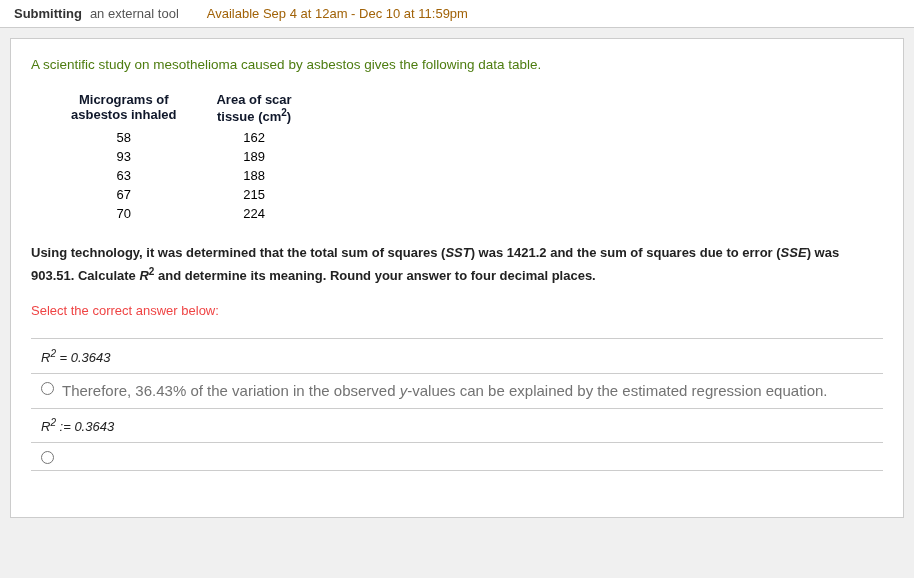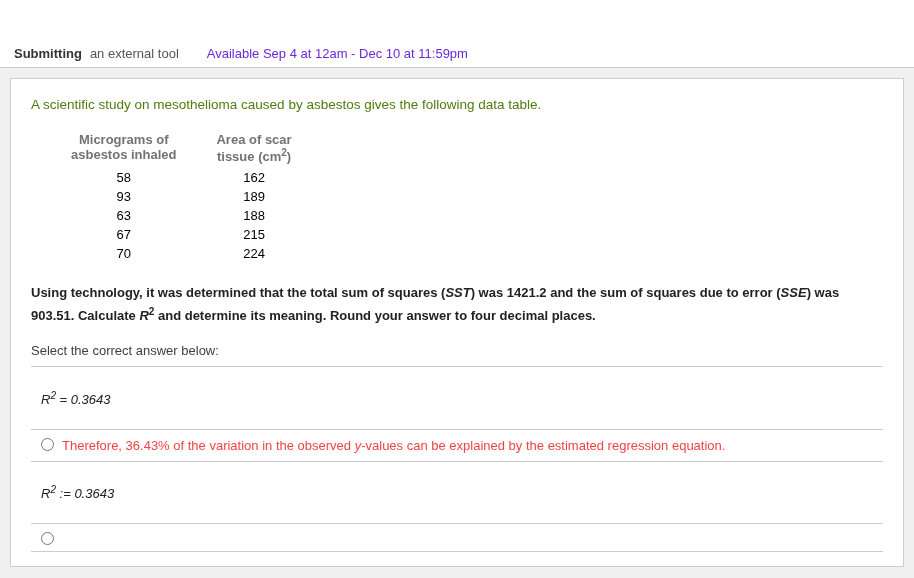--- a/index.html
+++ b/index.html
@@ -20,23 +20,22 @@
       font-size: 13px;
     }
     .top-bar .submitting {
       font-weight: bold;
       color: #333;
     }
     .top-bar .external-tool {
       color: #555;
     }
     .top-bar .available {
-      color: #6d28d9;
+      color: #a16207;
       margin-left: 20px;
-      margin-top: 40px;
     }
     .main-content {
       background: #fff;
       margin: 10px 10px;
       border: 1px solid #ccc;
       padding: 18px 20px 14px 20px;
       min-height: 480px;
     }
     .intro-text {
       font-size: 13.5px;
@@ -49,62 +48,62 @@
       margin-bottom: 20px;
     }
     .data-table {
       border-collapse: collapse;
     }
     .data-table th {
       font-weight: bold;
       font-size: 13px;
       text-align: center;
       padding: 2px 30px 4px 10px;
-      color: #737373;
+      color: #0f172a;
       vertical-align: top;
     }
     .data-table td {
       text-align: center;
       padding: 2px 30px 2px 10px;
       font-size: 13px;
       color: #000000;
     }
     .analysis-text {
       font-size: 13px;
       color: #222;
       line-height: 1.6;
       margin-bottom: 16px;
       font-weight: bold;
     }
     .select-label {
       font-size: 13px;
-      color: #404040;
-      margin-bottom: 8px;
+      color: #ef4444;
+      margin-bottom: 20px;
     }
     .answer-option {
       display: flex;
       align-items: flex-start;
       padding: 6px 10px;
       border-top: 1px solid #ccc;
       gap: 8px;
     }
     .answer-option:last-child {
       border-bottom: 1px solid #ccc;
     }
     .answer-option input[type="radio"] {
       margin-top: 2px;
       flex-shrink: 0;
     }
     .answer-option-text {
-      font-size: 13px;
-      color: #ef4444;
+      font-size: 15px;
+      color: #737373;
       line-height: 1.5;
     }
     .r2-line {
-      padding: 22px 10px;
+      padding: 8px 10px;
       border-top: 1px solid #ccc;
       font-size: 13px;
       color: #222;
     }
     sup { font-size: 10px; }
     .italic { font-style: italic; }
   </style>
 </head>
 <body>
 

